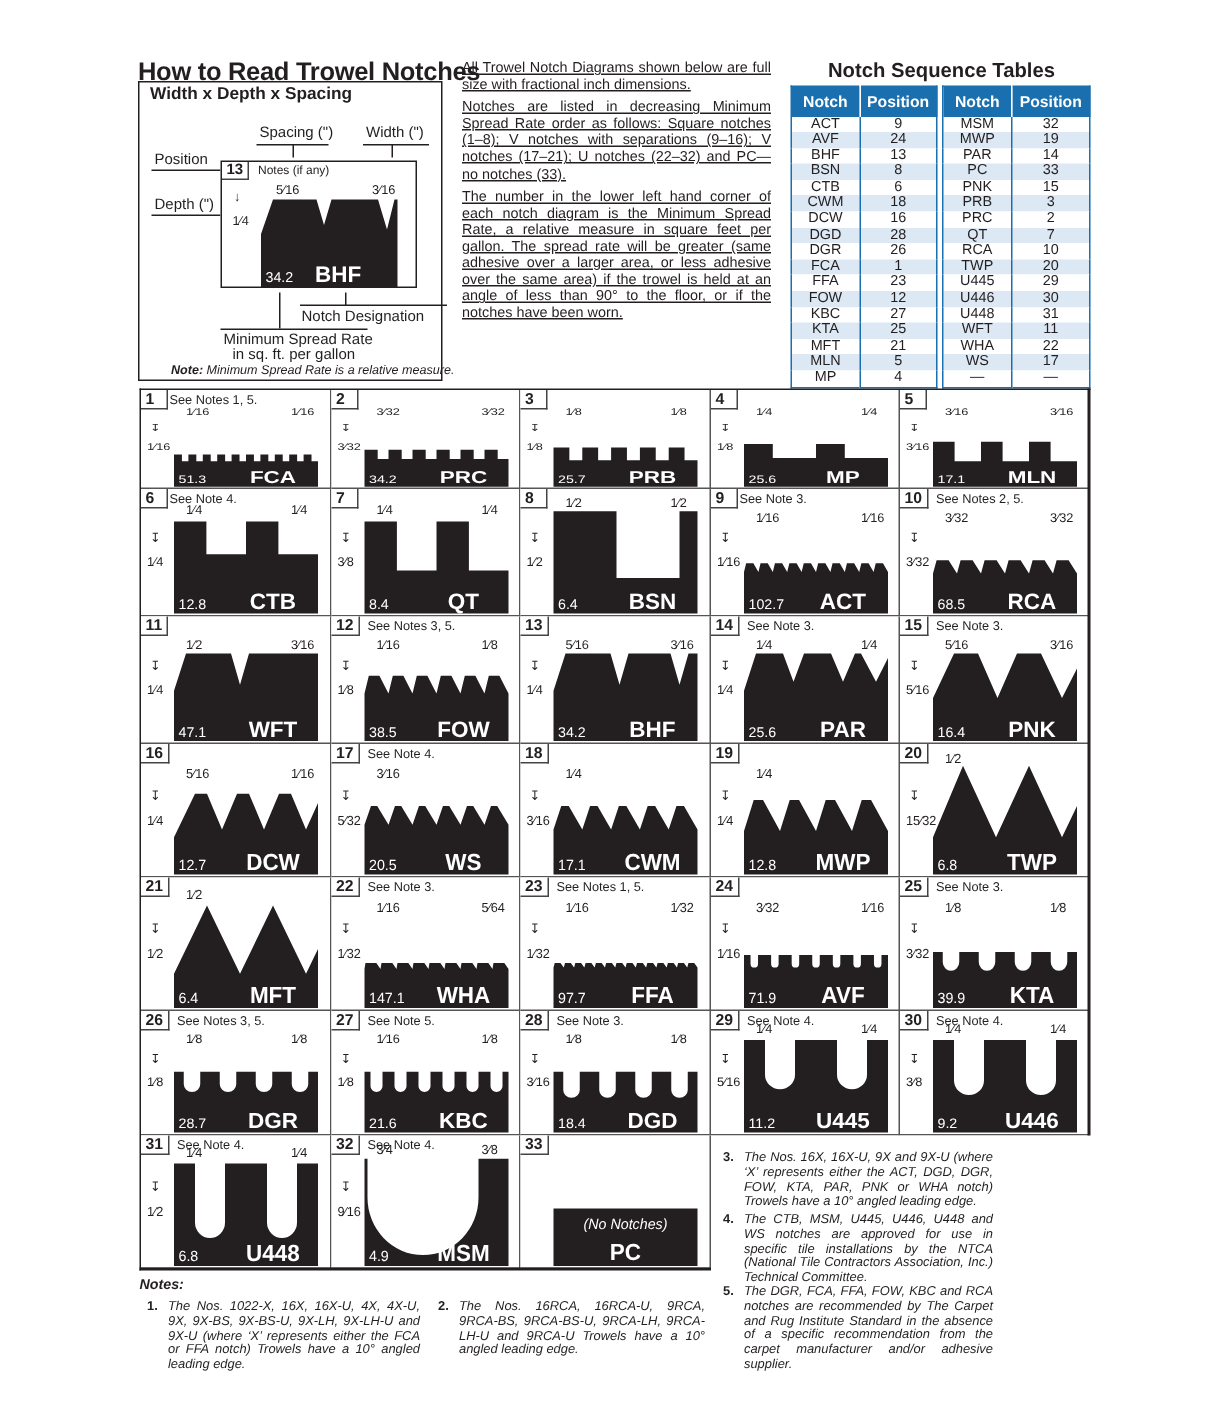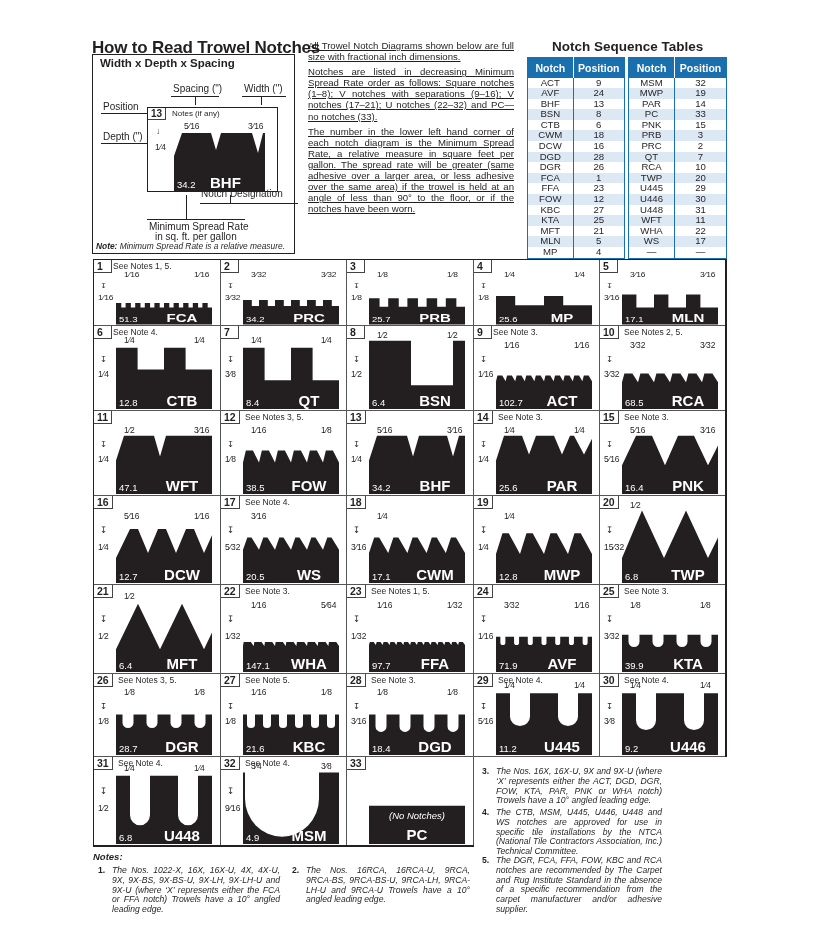--- a/index.html
+++ b/index.html
@@ -6,21 +6,21 @@
   html, body { width: 820px; height: 945px; background: #ffffff; overflow: hidden; }
   body { position: relative; font-family: "Liberation Sans", sans-serif; color: #231f20; }
 
   
   #howto-title { position: absolute; left: 92px; top: 38px; font-size: 17px; font-weight: bold; letter-spacing: -0.2px; }
   #howto-box { position: absolute; left: 92px; top: 54px; width: 203px; height: 200px; border: 1px solid #231f20; background: #fff; }
   #howto-sub { position: absolute; left: 7px; top: 2px; font-size: 11.5px; font-weight: bold; }
   .howto-lbl { position: absolute; font-size: 10px; white-space: nowrap; }
   .howto-arrow { position: absolute; background: #231f20; }
   #howto-sample { position: absolute; left: 54px; top: 52px; width: 131px; height: 85px; border: 1px solid #231f20; background: #fff; }
-  #howto-note { position: absolute; left: 3px; bottom: 2px; font-size: 8.4px; font-style: italic; white-space: nowrap; }
+  #howto-note { position: absolute; left: 21px; bottom: 2px; font-size: 8.4px; font-style: italic; white-space: nowrap; }
   #howto-note b { font-style: italic; }
 
   
   #intro { position: absolute; left: 308px; top: 40px; width: 206px; font-size: 9.6px; line-height: 11.1px; text-align: justify; }
   #intro p { margin-bottom: 4px; text-decoration: underline; }
 
   
   #seq-title { position: absolute; left: 552px; top: 39px; font-size: 13.5px; font-weight: bold; }
   .seq-table { position: absolute; top: 57px; border: 1.5px solid #1a6fae; border-collapse: collapse; font-size: 9.6px; }
   .seq-table th { background: #1a6fae; color: #fff; font-weight: bold; font-size: 10.5px; height: 20px; padding: 0 2px; border-right: 1px solid #fff; }
@@ -85,21 +85,21 @@
       <text class="dim" x="7" y="42">1⁄4</text>
       <text class="dim" x="36" y="21">5⁄16</text>
       <text class="dim" x="100" y="21">3⁄16</text>
       <text class="rate" x="29" y="80">34.2</text>
       <text class="desig" x="62" y="80">BHF</text>
     </svg>
   </div>
 
   <div class="howto-arrow" style="left:107px;top:148px;width:98px;height:1px;"></div>
   <div class="howto-arrow" style="left:137px;top:140px;width:1px;height:9px;"></div>
-  <div class="howto-lbl" style="left:108px;top:133px;text-align:center;">Notch Designation</div>
+  <div class="howto-lbl" style="left:108px;top:151px;text-align:center;">Notch Designation</div>
 
   <div class="howto-arrow" style="left:93px;top:140px;width:1px;height:24px;"></div>
   <div class="howto-arrow" style="left:54px;top:164px;width:98px;height:1px;"></div>
   <div class="howto-lbl" style="left:56px;top:166px;">Minimum Spread Rate</div>
   <div class="howto-lbl" style="left:62px;top:176px;">in sq. ft. per gallon</div>
 
   <div id="howto-note"><b>Note:</b> <span>Minimum Spread Rate is a relative measure.</span></div>
 </div>
 
 <div id="intro">

